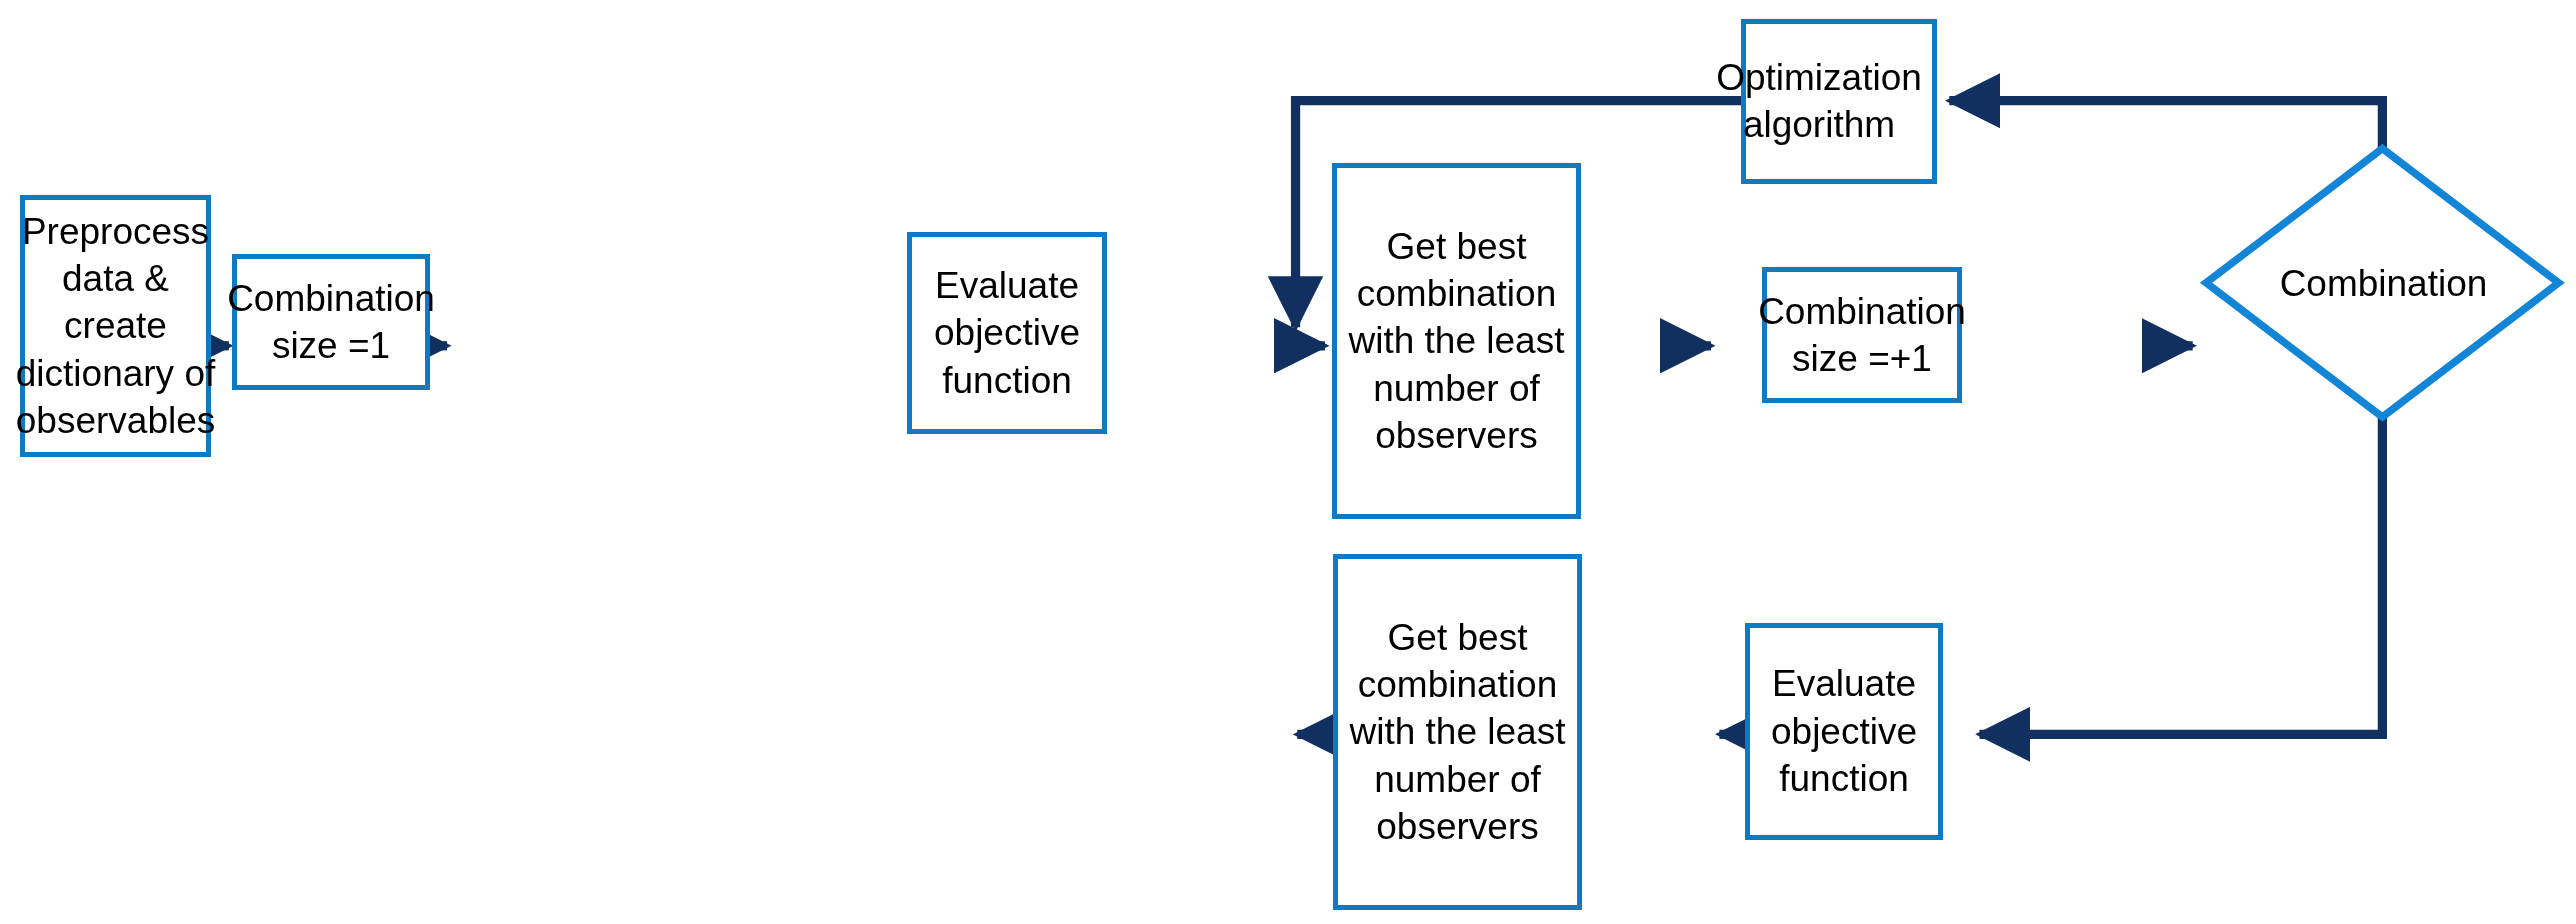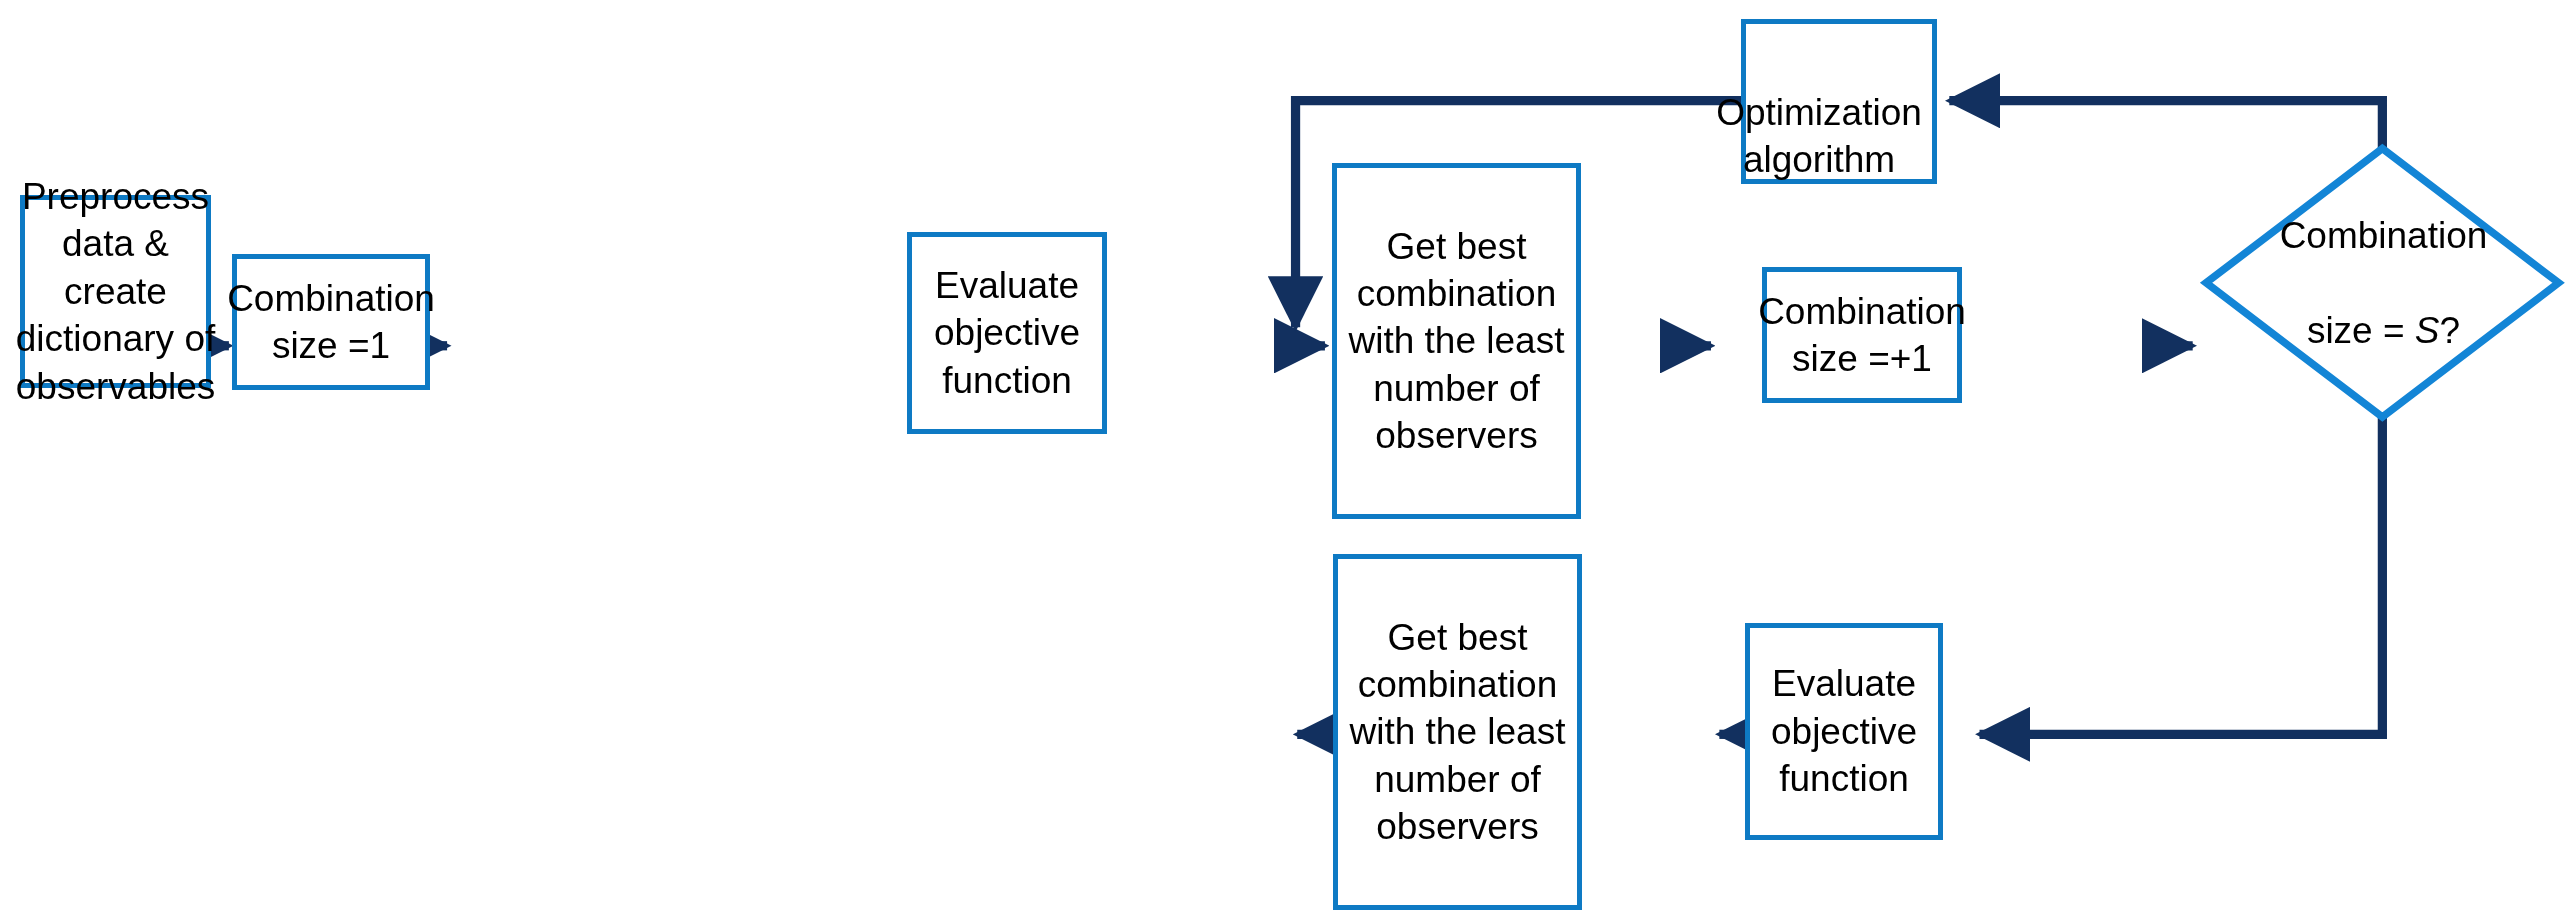--- a/index.html
+++ b/index.html
@@ -104,21 +104,21 @@
       <path d="M 2838 497 L 2838 875 L 2358 875" marker-end="url(#arrow-right)"></path>
 
       <line x1="2078" y1="875" x2="2048" y2="875" marker-end="url(#arrow-right)"></line>
 
       <line x1="1588" y1="875" x2="1545" y2="875" marker-end="url(#arrow-right)"></line>
     </g>
 
     <polygon points="2838,177 3048,337 2838,497 2628,337" fill="#ffffff" stroke="#1385D6" stroke-width="9"></polygon>
   </svg>
 
-  <div class="node process-box" style="left:20px; top:195px; width:191px; height:193px;">
+  <div class="node process-box" style="left:20px; top:195px; width:191px; height:262px;">
     <span>Preprocess
 data &amp; create
 dictionary of
 observables</span>
   </div>
 
   <div class="node process-box" style="left:232px; top:254px; width:198px; height:136px;">
     <span>Combination
 size =1</span>
   </div>
@@ -144,21 +144,21 @@
   </div>
 
   <div class="node" style="left:1332px; top:163px; width:249px; height:356px;">
     <span>Get best
 combination
 with the least
 number of
 observers</span>
   </div>
 
-  <div class="node" style="left:1741px; top:18.5px; width:156px; height:165px;align-items:flex-end;">
+  <div class="node" style="left:1741px; top:18.5px; width:156px; height:165px;">
     <span>Optimization
 algorithm</span>
   </div>
 
   <div class="node" style="left:1762px; top:267px; width:200px; height:136px;">
     <span>Combination
 size =+1</span>
   </div>
 
   <div class="node" style="left:1745px; top:623px; width:198px; height:217px;">
@@ -170,23 +170,20 @@
   <div class="node" style="left:1333px; top:554px; width:249px; height:356px;">
     <span>Get best
 combination
 with the least
 number of
 observers</span>
   </div>
 
   <div class="diamond-label" style="left:2207px; top:233px; width:353px; height:101px; flex-direction:column;">
     <span>Combination</span>
-    <span>
-      <span>size = </span><span class="ital">S</span><span>?</span>
-    </span>
   </div>
 
 
 
   <div class="terminal-label" style="left:1083px; top:663px; width:210px;">
   </div>
 
 </div>
 
 

